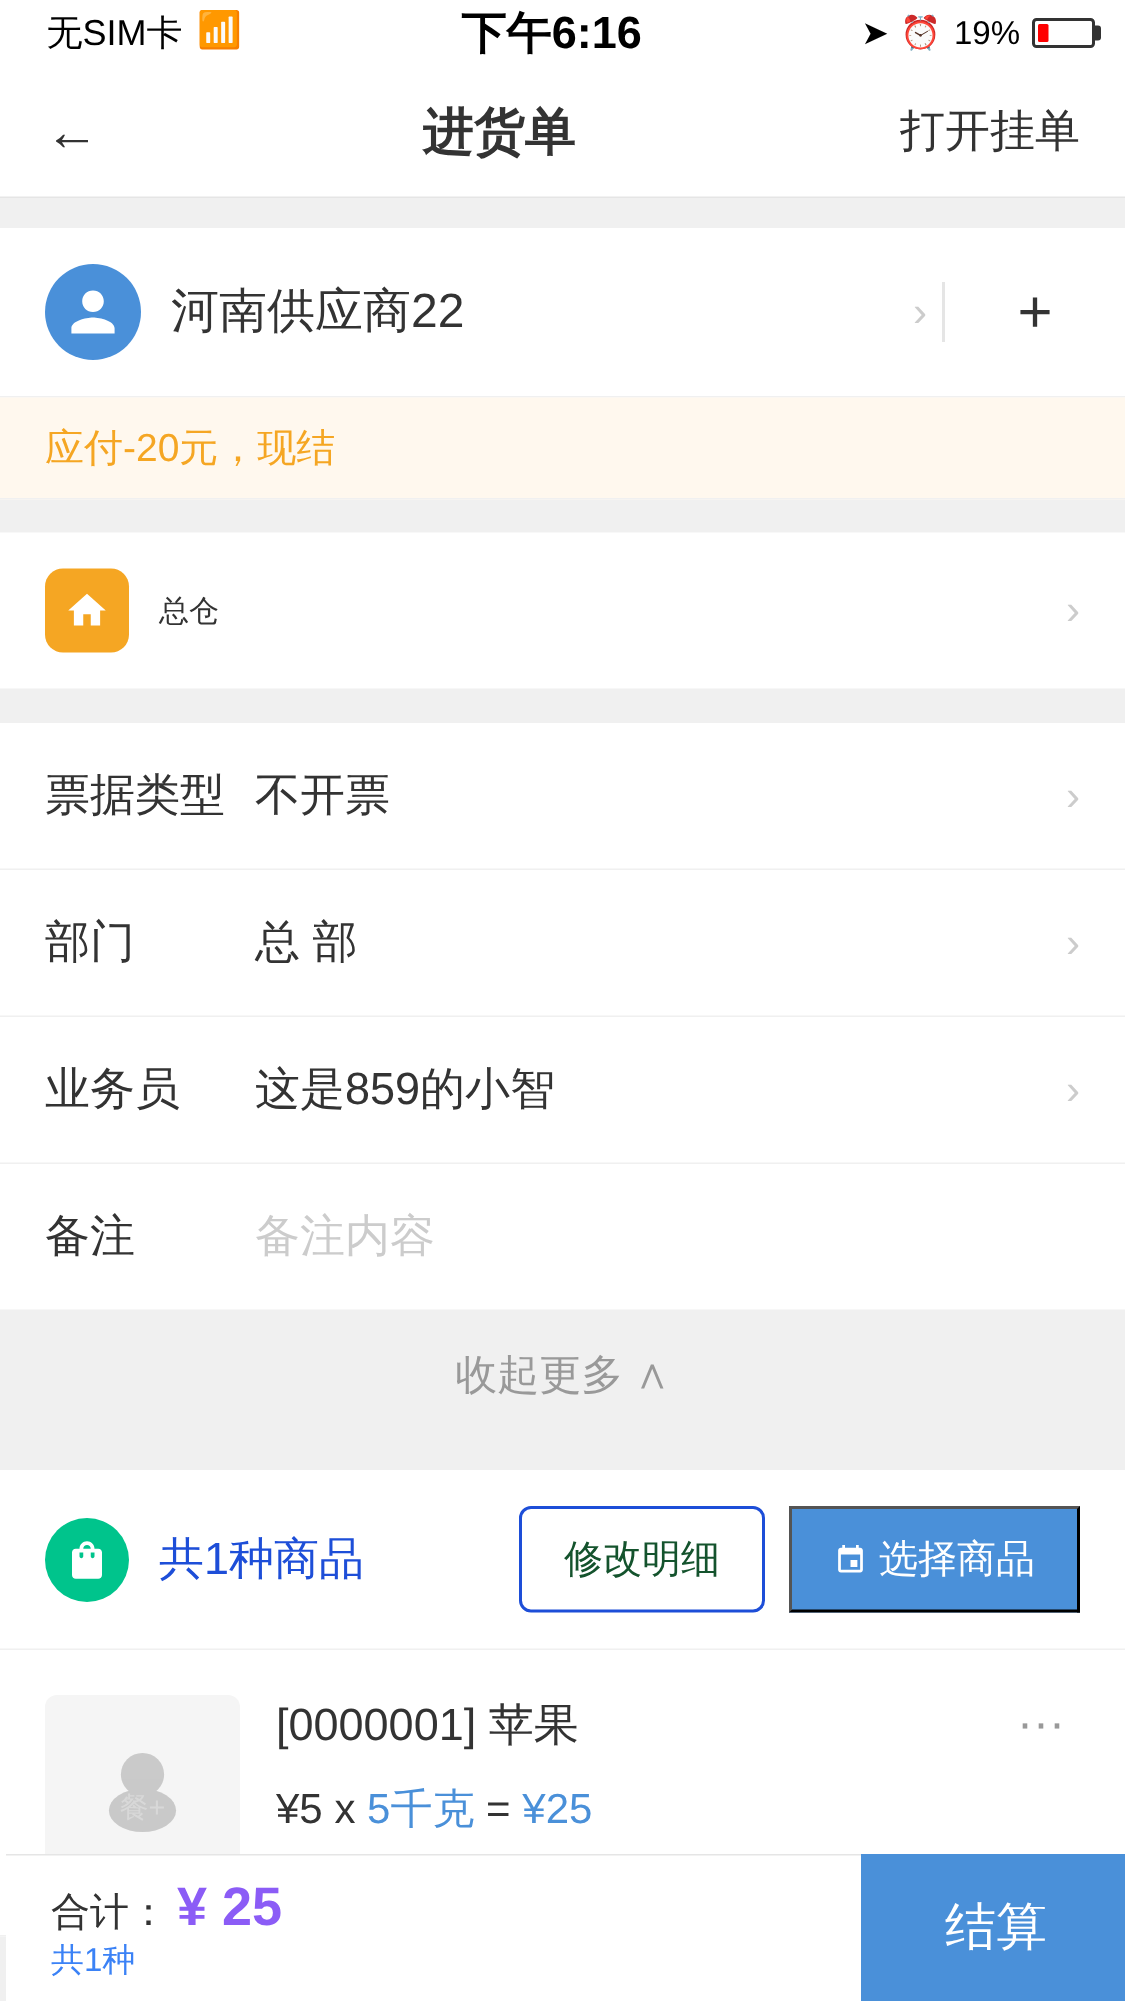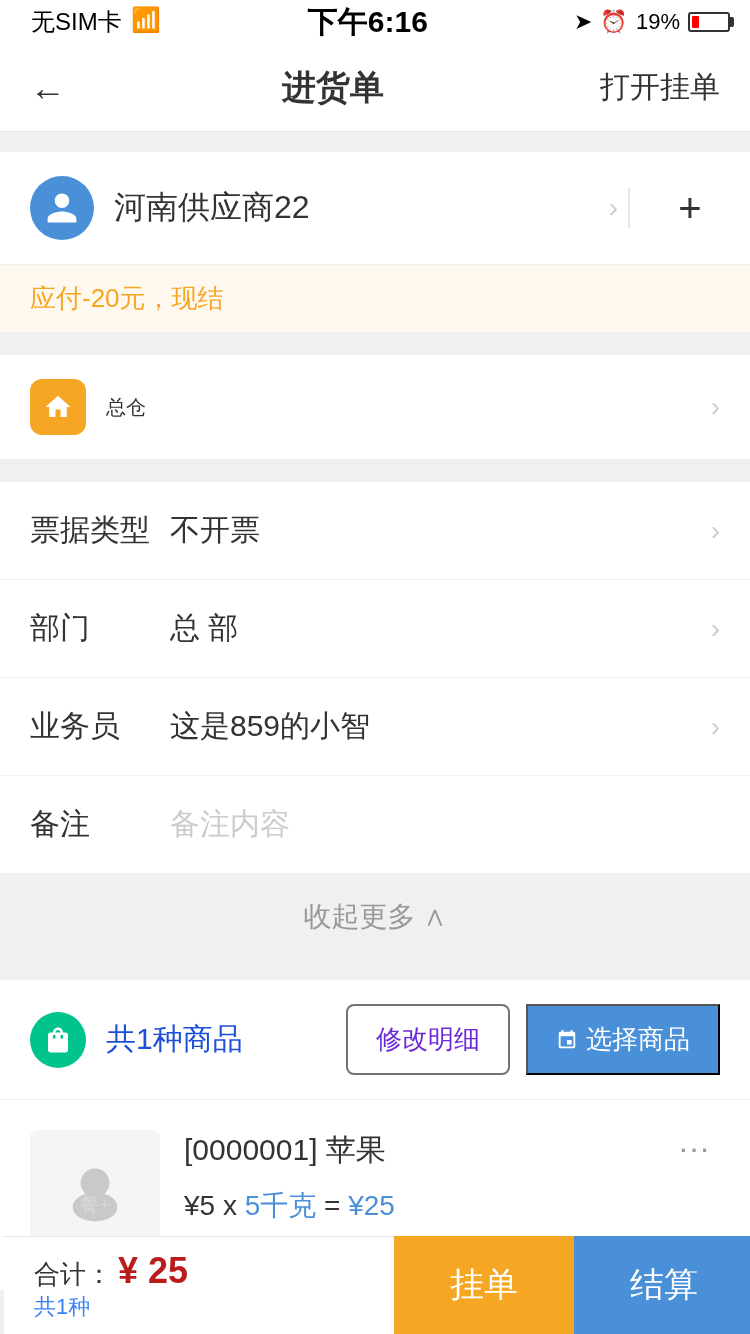--- a/index.html
+++ b/index.html
@@ -231,22 +231,22 @@
       margin-right: 20px;
       flex-shrink: 0;
     }
     .products-icon svg { width: 30px; height: 30px; fill: #fff; }
     .products-count {
       flex: 1;
       font-size: 30px;
       color: #1d4ed8;
     }
     .btn-outline {
-      border: 2px solid #737373;
-      color: #6d28d9;
+      border: 2px solid #1d4ed8;
+      color: #14532d;
       background: #fff;
       padding: 16px 28px;
       border-radius: 8px;
       font-size: 26px;
       margin-right: 16px;
       cursor: pointer;
     }
     .btn-primary {
       background: #4a90d9;
       color: #fff;
@@ -312,21 +312,21 @@
     .bottom-total {
       flex: 1;
       background: #fff;
       display: flex;
       flex-direction: column;
       justify-content: center;
       padding: 0 30px;
       border-top: 1px solid #e5e5e5;
     }
     .total-label { font-size: 26px; color: #333; }
-    .total-amount { font-size: 36px; font-weight: 600; color: #b91c1c; }
+    .total-amount { font-size: 36px; font-weight: 600; color: #8b5cf6; }
     .total-count { font-size: 22px; color: #3b82f6; }
     .btn-hang {
       width: 180px;
       background: #f5a623;
       color: #fff;
       display: flex;
       align-items: center;
       justify-content: center;
       font-size: 34px;
       cursor: pointer;
@@ -476,15 +476,14 @@
 <div style="height:100px;"></div>
 
 <div class="bottom-bar">
   <div class="bottom-total">
     <div style="display:flex;align-items:baseline;gap:6px;">
       <span class="total-label">合计：</span>
       <span class="total-amount">¥ 25</span>
     </div>
     <div class="total-count">共1种</div>
   </div>
-  <div class="btn-hang">挂单</div>
   <div class="btn-checkout">结算</div>
 </div>
 
 </body></html>

